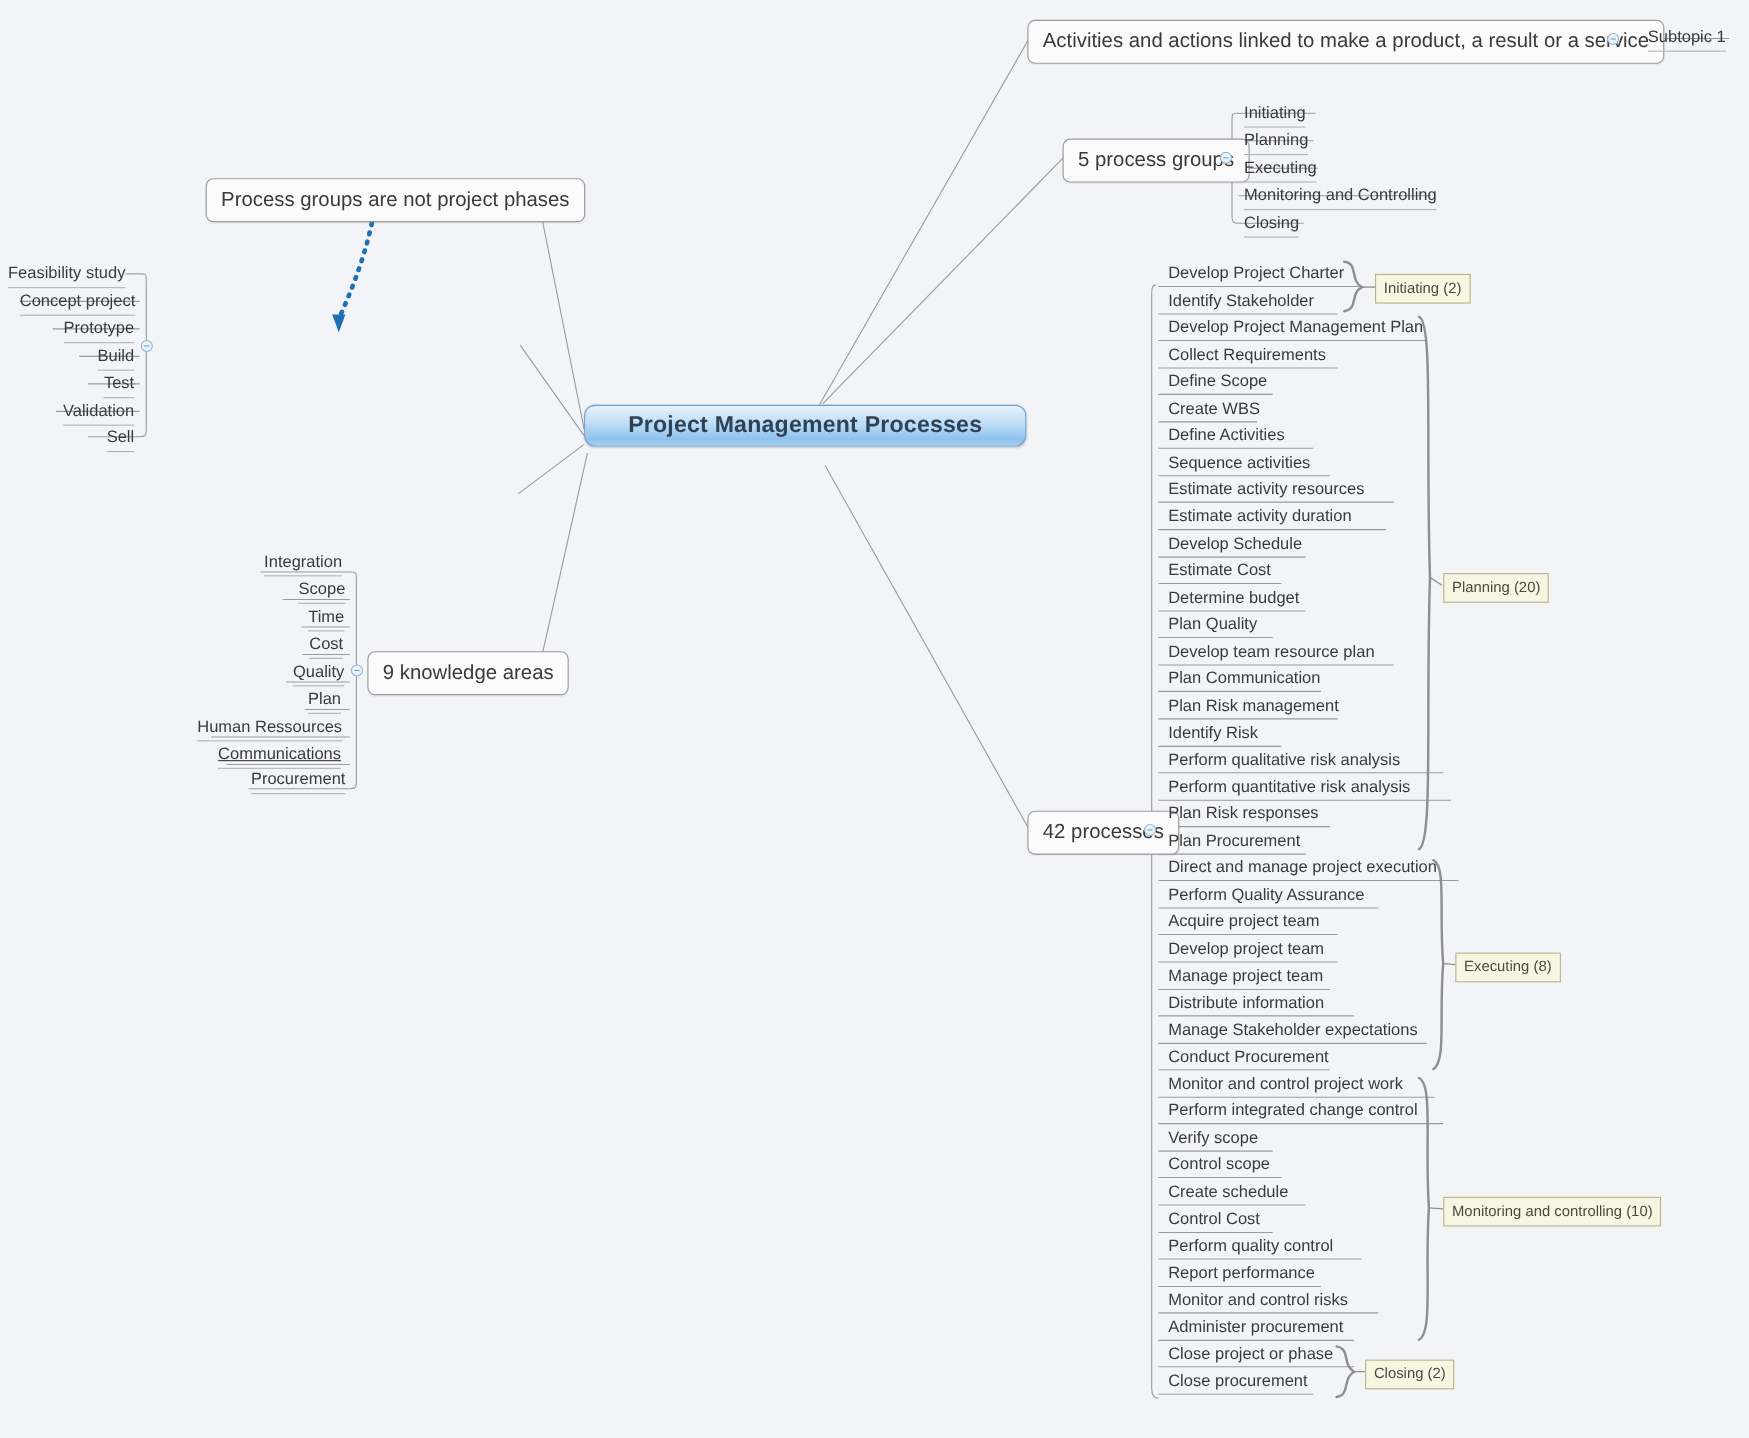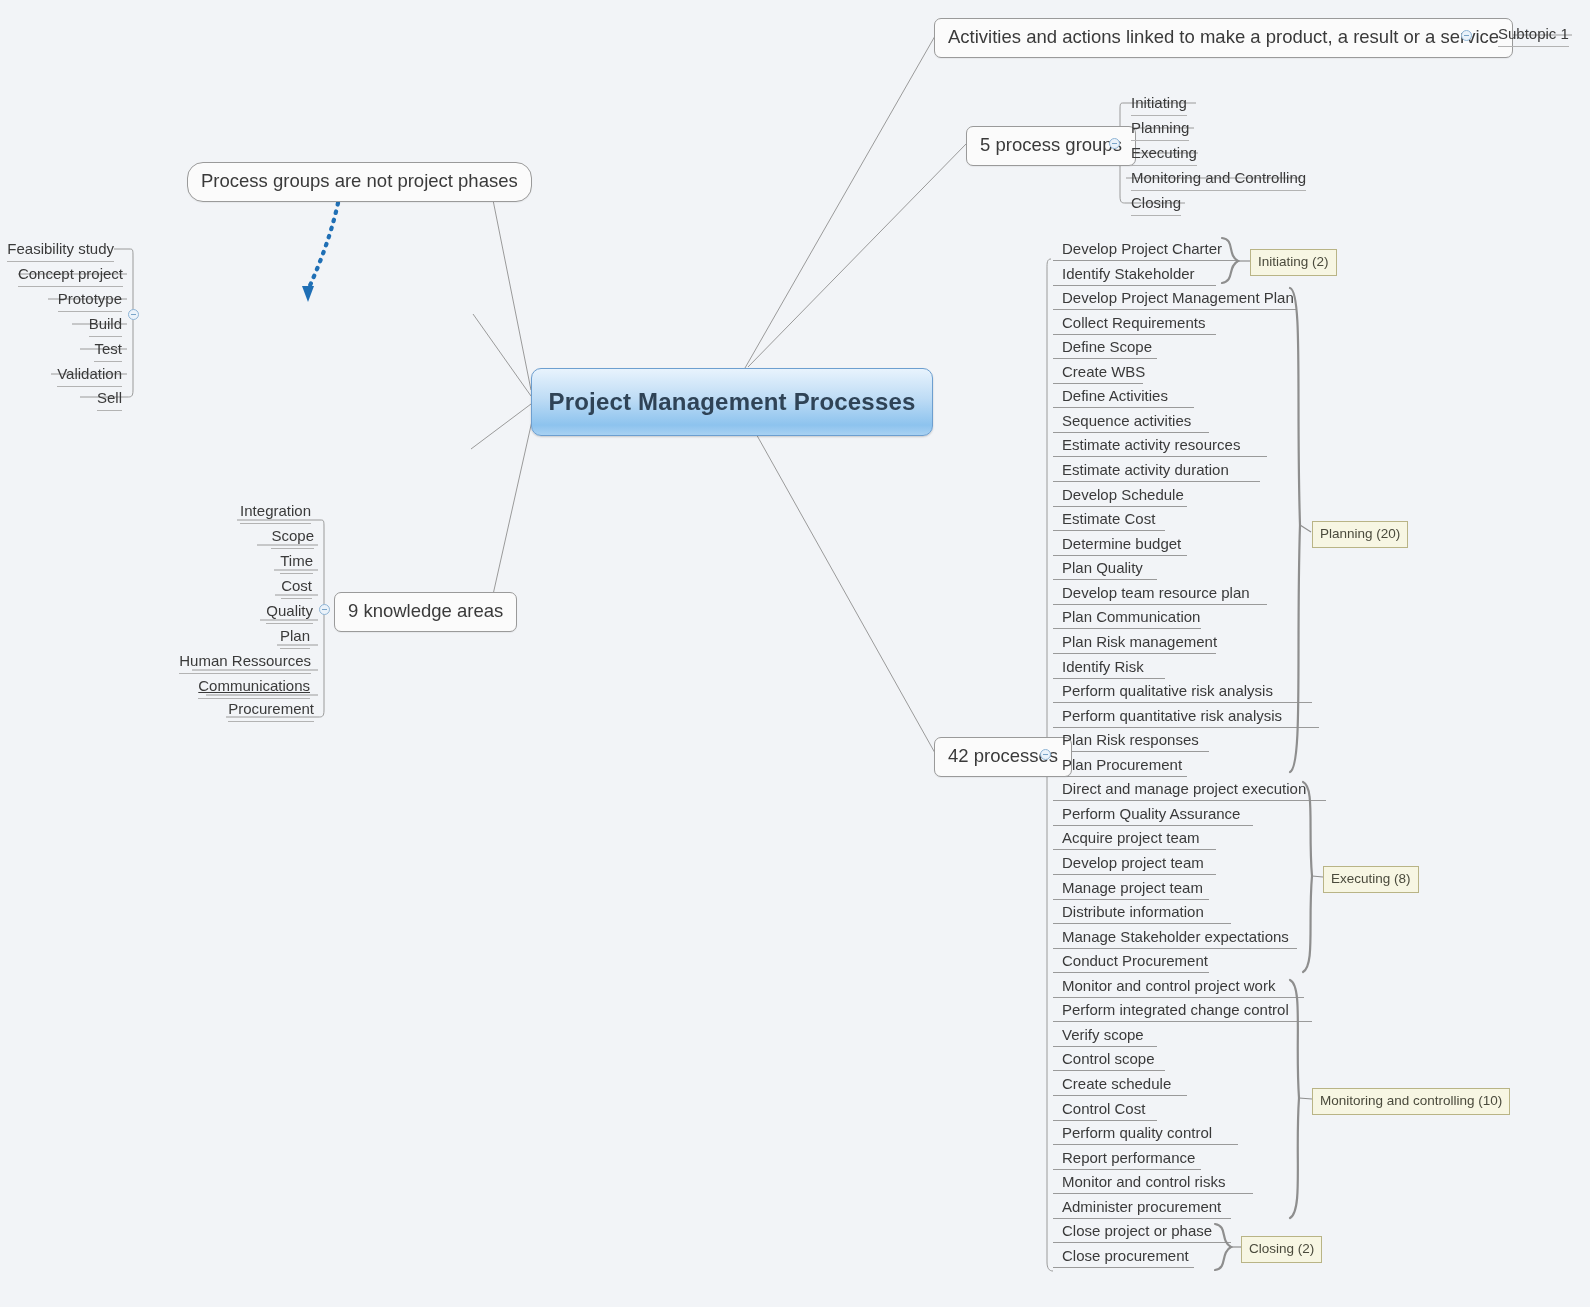--- a/index.html
+++ b/index.html
@@ -28,26 +28,26 @@
     font-size: 18.5px;
     line-height: 1;
     padding: 9px 13px 10px 13px;
     white-space: nowrap;
     box-shadow: 0 1px 1px rgba(0,0,0,0.05);
   }
 
   .central {
     position: absolute;
     left: 531px; top: 368px;
-    width: 402px; height: 68px;
+    width: 402px; height: 38px;
     border: 1px solid #6d9fd0;
     border-radius: 10px;
     background: linear-gradient(to bottom, #e8f3fd 0%, #bedcf5 45%, #8dc3ee 85%, #a8d1f2 100%);
     color: #2f4356;
-    font-size: 24px;
+    font-size: 21px;
     font-weight: bold;
     display: flex; align-items: center; justify-content: center;
     box-shadow: 0 1px 2px rgba(0,0,0,0.18);
     letter-spacing: 0.2px;
   }
 
   
   .leaf {
     position: absolute;
     font-size: 15px;
@@ -215,21 +215,21 @@
 
   <div class="central">Project Management Processes</div>
 
   <div class="boxnode" style="left:934px; top:18px;">Activities and actions linked to make a product, a result or a service</div>
   <div class="handle" style="left:1461px; top:30px;"></div>
   <div class="leaf noline" style="left:1477px; top:26px; border-bottom:1px solid #b3b3b3; padding-bottom:5px;">Subtopic 1</div>
 
   <div class="boxnode" style="left:966px; top:126px;">5 process groups</div>
   <div class="handle" style="left:1109px; top:138px;"></div>
 
-  <div class="boxnode" style="left:187px; top:162px;border-radius:16px;">Process groups are not project phases</div>
+  <div class="boxnode" style="left:187px; top:162px;">Process groups are not project phases</div>
 
   <div class="handle" style="left:128px; top:309px;"></div>
 
 
   <div class="boxnode" style="left:334px; top:592px;">9 knowledge areas</div>
   <div class="handle" style="left:319px; top:604px;"></div>
 
   <div class="boxnode" style="left:934px; top:737px;">42 processes</div>
   <div class="handle" style="left:1040px; top:749px;"></div>
 

